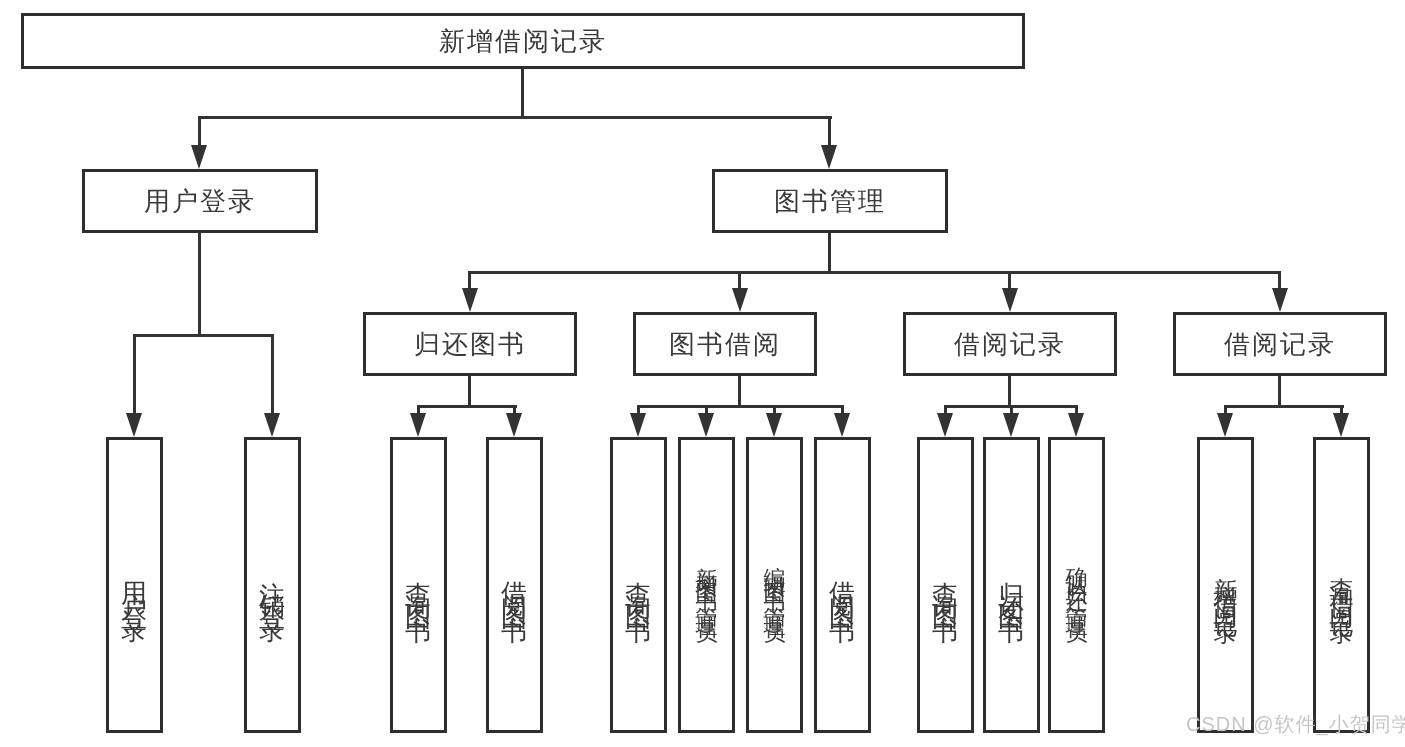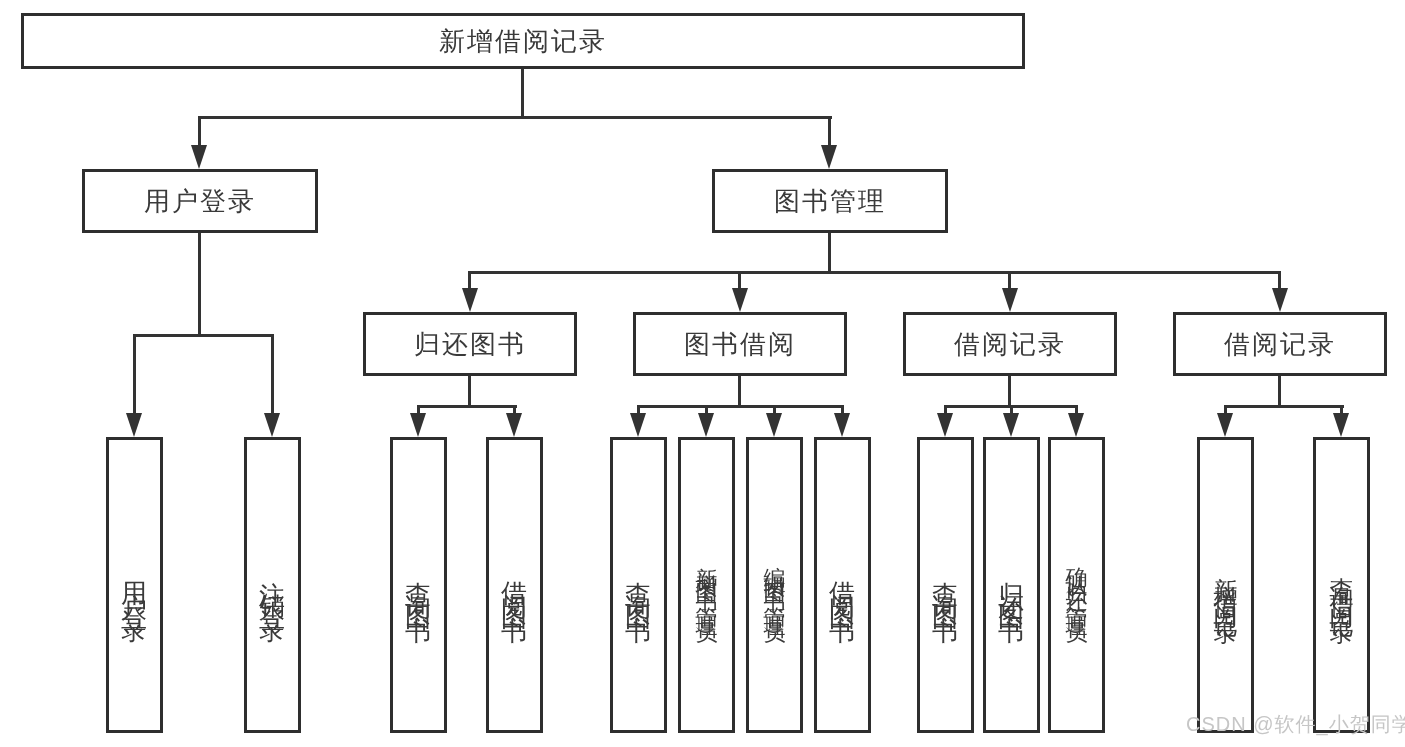--- a/index.html
+++ b/index.html
@@ -106,21 +106,21 @@
   <div class="node" style="left:82px;top:169px;width:236px;height:64px;">
     <span>用户登录</span>
   </div>
   <div class="node" style="left:712px;top:169px;width:236px;height:64px;">
     <span>图书管理</span>
   </div>
 
   <div class="node" style="left:363px;top:312px;width:214px;height:64px;">
     <span>归还图书</span>
   </div>
-  <div class="node" style="left:633px;top:312px;width:214px;height:64px;">
+  <div class="node" style="left:633px;top:312px;width:184px;height:64px;">
     <span>图书借阅</span>
   </div>
   <div class="node" style="left:903px;top:312px;width:214px;height:64px;">
     <span>借阅记录</span>
   </div>
   <div class="node" style="left:1173px;top:312px;width:214px;height:64px;">
     <span>借阅记录</span>
   </div>
 
   <div class="leaf" style="left:106px;">

